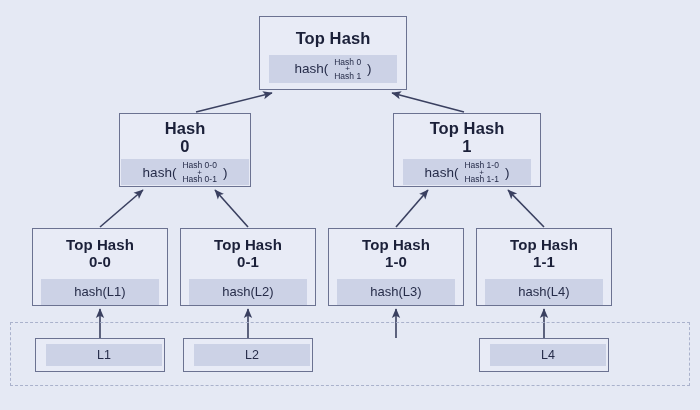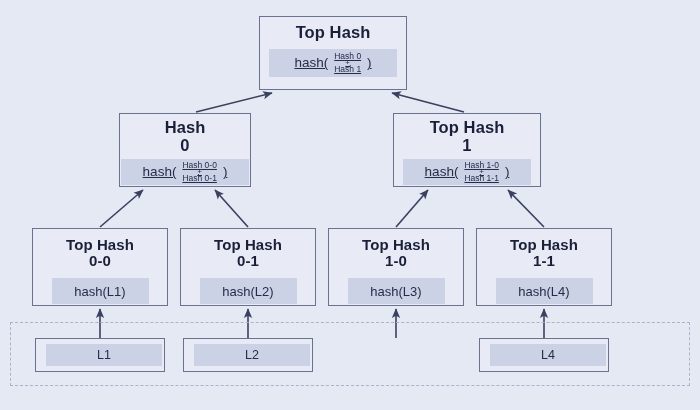--- a/index.html
+++ b/index.html
@@ -32,21 +32,21 @@
 
   
   .node {
     position: absolute;
     box-sizing: border-box;
     background: #e8ebf6;
     border: 1.6px solid #6b7291;
     display: flex;
     flex-direction: column;
     align-items: center;
-    justify-content: flex-start;
+    justify-content: center;
     z-index: 2;
   }
 
   .node-title {
     font-weight: bold;
     text-align: center;
     color: #1b2039;
     letter-spacing: .1px;
     line-height: 1.08;
     white-space: pre-line;
@@ -61,21 +61,20 @@
     justify-content: center;
     color: #262c49;
   }
 
   .chip-plain {
     font-size: 13px;
   }
 
   .chip-formula {
     gap: 0px;
-    text-decoration: underline;
   }
   .chip-formula .fx {
     font-size: 13.5px;
   }
   .chip-formula .operands {
     display: flex;
     flex-direction: column;
     align-items: center;
     justify-content: center;
     line-height: 1.0;
@@ -112,21 +111,21 @@
   #node-h1 .node-title { font-size: 16.5px; }
   #node-h1 .chip { width: 128px; height: 26px; margin-top: 4px; }
 
   .leaf {
     top: 228px;
     width: 136px;
     height: 78px;
     padding-top: 8px;
   }
   .leaf .node-title { font-size: 15px; }
-  .leaf .chip { width: 97px; height: 26px; margin-top: 9px; }
+  .leaf .chip { width: 118px; height: 26px; margin-top: 9px; }
 
   #leaf-0-0 { left: 32px; }
   #leaf-0-1 { left: 180px; }
   #leaf-1-0 { left: 328px; }
   #leaf-1-1 { left: 476px; }
 
   
   #datablocks-region {
     position: absolute;
     left: 10px;

